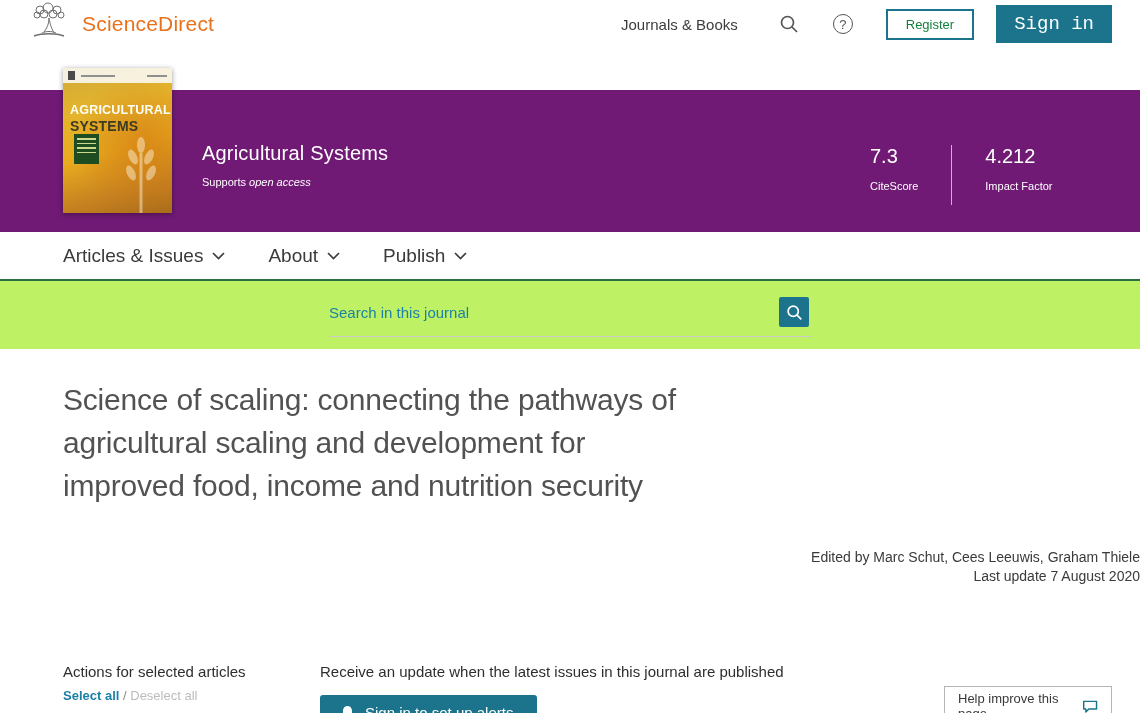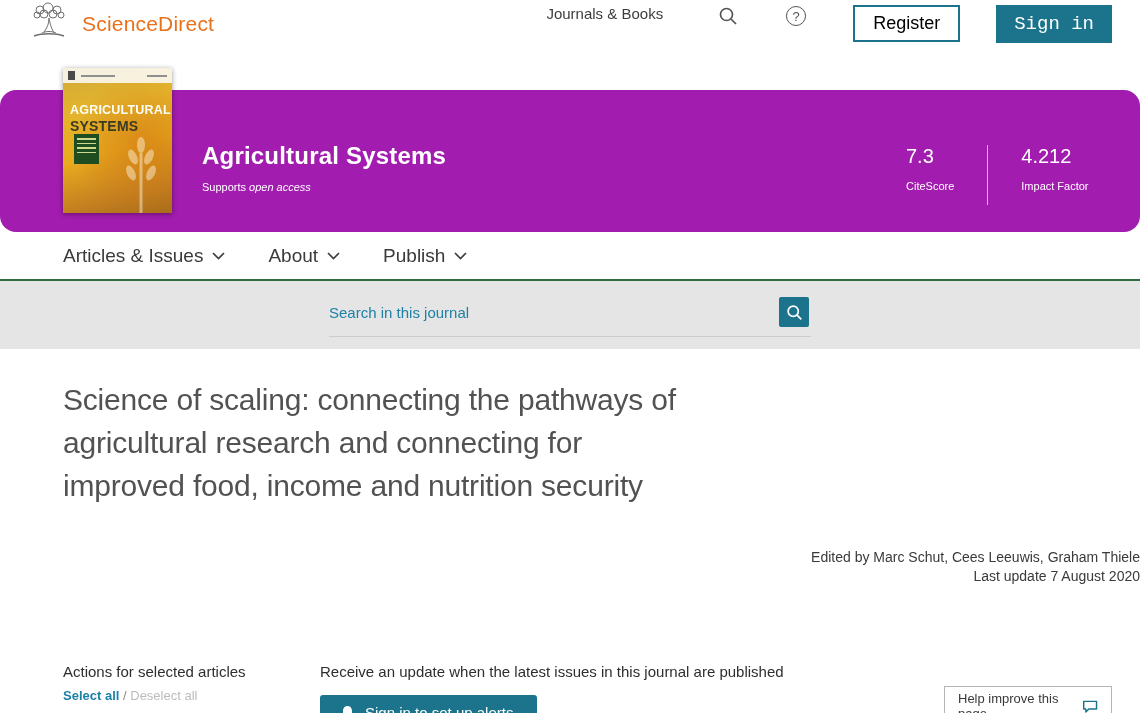--- a/index.html
+++ b/index.html
@@ -6,65 +6,65 @@
   html,body { margin:0; padding:0; }
   body {
     width:1140px; height:713px; position:relative; overflow:hidden;
     background:#ffffff; font-family:"Liberation Sans", sans-serif; color:#333;
   }
 
   
   .header { height:48px; display:flex; align-items:center; justify-content:space-between; padding:0 28px; background:#fff; }
   .header-left { display:flex; align-items:center; }
   .brand { color:#E9711C; font-size:21px; margin-left:12px; letter-spacing:0.2px; }
-  .header-right { display:flex; align-items:flex-start;gap:14px; }
+  .header-right { display:flex; align-items:center; }
   .hdr-link { font-size:15px; color:#3c3c3c; margin-right:40px; cursor:pointer; }
   .hdr-icon { width:22px; height:22px; margin-right:32px; display:flex; align-items:center; justify-content:center; cursor:pointer; }
   .help-circle { width:20px; height:20px; border:1.6px solid #555; border-radius:50%; display:flex; align-items:center; justify-content:center; font-size:13px; color:#555; }
-  .btn-register { background:#fff; border:2px solid #1B748C; color:#000000; font-size:18px; padding:6px 18px; margin-right:22px; cursor:pointer; font-family:inherit; }
+  .btn-register { background:#fff; border:2px solid #1B748C; color:#15803d; font-size:13px; padding:6px 18px; margin-right:22px; cursor:pointer; font-family:inherit; }
   .btn-signin { background:#1B748C; border:2px solid #1B748C; color:#fff; font-size:19px; padding:6px 16px; cursor:pointer; font-family:Liberation Mono, monospace; }
 
   
-  .banner { margin-top:42px; height:142px; background:#a21caf; position:relative;border-radius:16px; }
+  .banner { margin-top:42px; height:142px; background:#701a75; position:relative; }
   .cover {
     position:absolute; left:63px; top:-22px; width:109px; height:145px;
     background:
       radial-gradient(circle at 72% 52%, rgba(205,110,15,0.55), rgba(205,110,15,0) 62%),
       linear-gradient(165deg, #cfa93a 0%, #e4b42c 28%, #e9ab1e 55%, #c58020 82%, #a96c1a 100%);
     box-shadow:0 1px 5px rgba(0,0,0,0.4); cursor:pointer; overflow:hidden;
   }
   .cover-top { height:15px; background:rgba(250,248,241,0.9); display:flex; align-items:center; padding:0 5px; }
   .cover-logo-mark { width:7px; height:9px; background:#4a4a4a; }
   .cover-top-line { height:2px; background:#8f8f8f; }
   .cover-top-line.a { width:34px; margin-left:6px; }
   .cover-top-line.b { width:20px; margin-left:auto; }
   .cover-title1 { margin-top:20px; padding-left:7px; color:#fdfdf8; font-weight:bold; font-size:12.5px; letter-spacing:0.2px; }
   .cover-title2-row { display:flex; align-items:flex-start; padding-left:7px; margin-top:1px;flex-direction:column; }
   .cover-title2 { color:#3b3a22; font-weight:bold; font-size:14px; letter-spacing:0.2px; }
   .cover-issue-box { width:25px; height:30px; background:#1F4D22; margin-left:4px; padding:4px 3px; display:flex; flex-direction:column; gap:3px; }
   .cover-issue-box i { display:block; height:1.5px; background:#cfd98e; }
   .cover-wheat { position:absolute; bottom:0; right:6px; opacity:0.55; }
 
   .banner-info { position:absolute; left:202px; top:52px; }
-  .banner-title { color:#fff; font-size:24px; letter-spacing:0.2px;font-weight:bold; }
+  .banner-title { color:#fff; font-size:20px; letter-spacing:0.2px; }
   .banner-supports { color:#fff; font-size:11px; margin-top:11px; }
   .banner-supports .oa { font-style:italic; }
 
-  .metrics { position:absolute; left:906px; top:55px; display:flex; color:#fff; }
+  .metrics { position:absolute; left:870px; top:55px; display:flex; color:#fff; }
   .metric-value { font-size:20px; }
   .metric-label { font-size:11px; margin-top:12px; }
   .metric-divider { width:1px; background:rgba(255,255,255,0.65); height:60px; margin:0 33px; }
 
   
   .navbar { height:49px; display:flex; align-items:center; padding-left:63px; border-bottom:2px solid #2C6E3F; background:#fff; }
   .nav-item { display:flex; align-items:center; margin-right:43px; font-size:19px; color:#3a3a3a; cursor:pointer; }
   .nav-item svg { margin-left:9px; }
 
   
-  .search-section { height:68px; background:#e5e5e5; display:flex; align-items:center; justify-content:center; }
+  .search-section { height:68px; background:#bef264; display:flex; align-items:center; justify-content:center; }
   .search-wrap { width:482px; height:44px; position:relative; }
   .search-input {
     width:100%; height:100%; background:transparent; border:none; outline:none;
     border-bottom:1px solid #cccccc; font-family:inherit; font-size:15px; color:#1D81A6; padding:0 44px 4px 0;
   }
   .search-input::placeholder { color:#1D81A6; opacity:1; }
   .search-btn { position:absolute; right:2px; top:4px; width:30px; height:30px; background:#1B748C; border:none; border-radius:2px; display:flex; align-items:center; justify-content:center; cursor:pointer; }
 
   
   .main { padding-left:63px; position:relative; }
@@ -204,21 +204,21 @@
         <circle cx="8.5" cy="8.5" r="6"></circle>
           <line x1="13" y1="13" x2="18" y2="18"></line>
       </svg>
     </button>
   </div>
 </div>
 
 <div class="main">
   <div class="page-title">
     <div>Science of scaling: connecting the pathways of</div>
-    <div>agricultural research and connecting for</div>
+    <div>agricultural scaling and development for</div>
     <div>improved food, income and nutrition security</div>
   </div>
 
   <div class="byline">
     <div>Edited by Marc Schut, Cees Leeuwis, Graham Thiele</div>
     <div>Last update 7 August 2020</div>
   </div>
 
   <div class="actions-row">
     <div class="actions-col">

